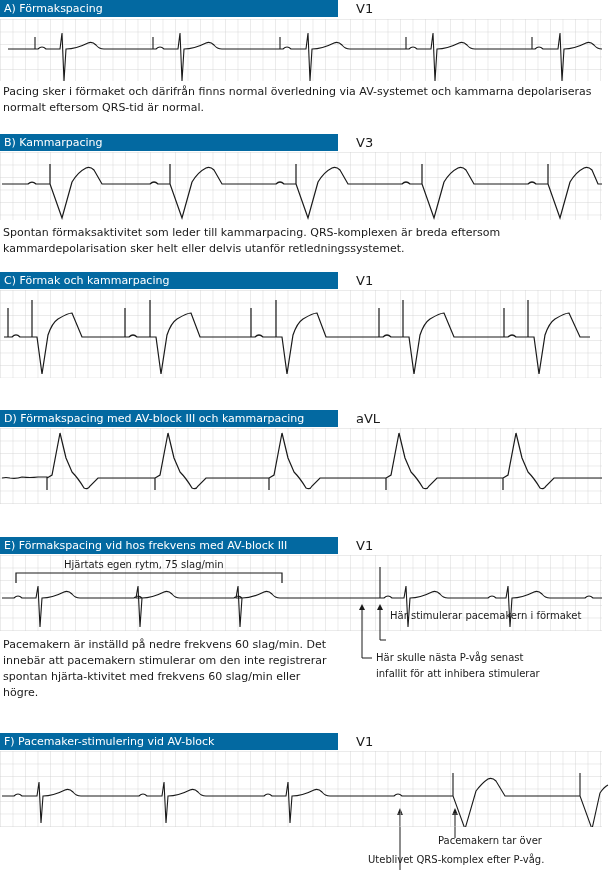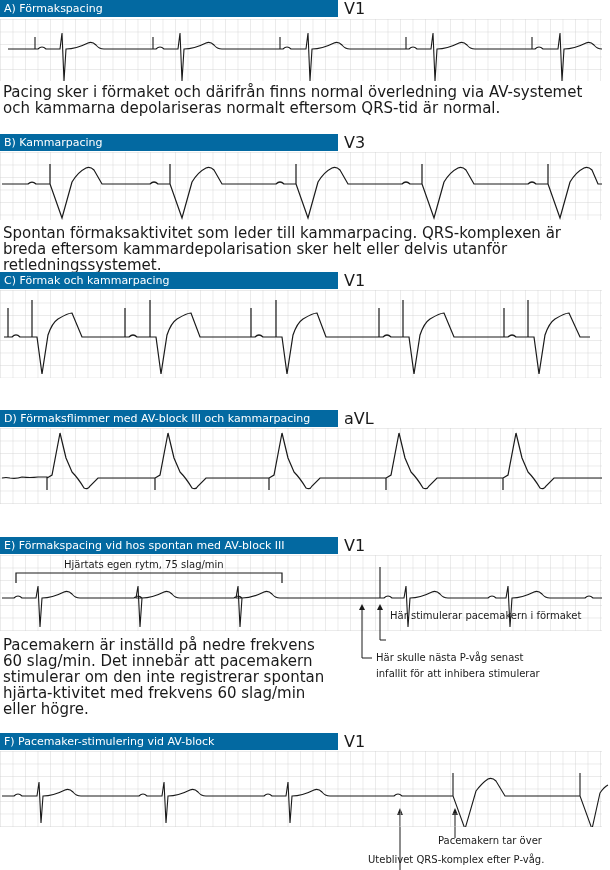--- a/index.html
+++ b/index.html
@@ -1,21 +1,21 @@
 <!DOCTYPE html>
 <html><head>
 <meta charset="utf-8">
 <style>
   html,body{margin:0;padding:0;background:#fff;}
   body{width:610px;height:870px;position:relative;overflow:hidden;font-family:"DejaVu Sans","Liberation Sans",sans-serif;color:#1a1a1a;}
   .title-bar{position:absolute;left:0;width:338px;height:17px;background:#0369a1;color:#fff;font-size:11px;line-height:17px;padding-left:4px;box-sizing:border-box;white-space:nowrap;overflow:hidden;}
-  .lead{position:absolute;left:344px;font-size:16px;line-height:17px;color:#1a1a1a;}
+  .lead{position:absolute;left:356px;font-size:13px;line-height:17px;color:#1a1a1a;}
   .strip{position:absolute;left:0;width:610px;}
   .strip svg{display:block;}
-  .desc{position:absolute;left:3px;width:600px;font-size:15px;line-height:16px;color:#1a1a1a;}
+  .desc{position:absolute;left:3px;width:600px;font-size:11px;line-height:16px;color:#1a1a1a;}
   .note{position:absolute;font-size:10px;line-height:16px;color:#1a1a1a;white-space:nowrap;}
 </style>
 </head>
 <body>
 
 <svg width="0" height="0" style="position:absolute">
   <defs>
     <pattern id="grid" width="12.5" height="12.5" patternUnits="userSpaceOnUse">
       <path d="M12.5 0 L0 0 0 12.5" fill="none" stroke="#cfcfcf" stroke-width="0.8"></path>
     </pattern>
@@ -59,35 +59,35 @@
     <rect x="0" y="0" width="602" height="88" fill="url(#grid)"></rect>
     <path fill="none" stroke="#1a1a1a" stroke-width="1.2" d="
       M4 47 H8 V18 V47 H12 q4 -4 8 0 H32 V10 V47 H37 L42 84 L48 45 q4 -12 10 -16 q10 -6 14 -6 L82 47 H125
       V18 V47 H129 q4 -4 8 0 H150 V10 V47 H156 L161 84 L167 45 q4 -12 10 -16 q10 -6 14 -6 L200 47 H251
       V18 V47 H255 q4 -4 8 0 H276 V10 V47 H282 L287 84 L293 45 q4 -12 10 -16 q10 -6 14 -6 L326 47 H379
       V18 V47 H383 q4 -4 8 0 H403 V10 V47 H409 L414 84 L420 45 q4 -12 10 -16 q10 -6 14 -6 L454 47 H504
       V18 V47 H508 q4 -4 8 0 H528 V10 V47 H534 L539 84 L545 45 q4 -12 10 -16 q10 -6 14 -6 L580 47 H590"></path>
   </svg>
 </div>
 
-<div class="title-bar" style="top:410px">D) Förmaksflimmer med AV-block III och kammarpacing</div>
+<div class="title-bar" style="top:410px">D) Förmakspacing med AV-block III och kammarpacing</div>
 <div class="lead" style="top:410px">aVL</div>
 <div class="strip" style="top:428px;height:76px">
   <svg width="610" height="76">
     <rect x="0" y="0" width="602" height="76" fill="url(#grid)"></rect>
     <path fill="none" stroke="#1a1a1a" stroke-width="1.2" d="
       M2 50 q4 -1 8 0 q6 1 12 -1 q8 1 16 0 H47 V62 V50 L52 47 L60 5 L66 30 L72 44 q6 6 12 16 q4 2 6 -2 L98 50 H155
       V62 V50 L160 47 L168 5 L174 30 L180 44 q6 6 12 16 q4 2 6 -2 L206 50 H269
       V62 V50 L274 47 L282 5 L288 30 L294 44 q6 6 12 16 q4 2 6 -2 L320 50 H386
       V62 V50 L391 47 L399 5 L405 30 L411 44 q6 6 12 16 q4 2 6 -2 L437 50 H503
       V62 V50 L508 47 L516 5 L522 30 L528 44 q6 6 12 16 q4 2 6 -2 L554 50 H602"></path>
   </svg>
 </div>
 
-<div class="title-bar" style="top:537px">E) Förmakspacing vid hos spontan med AV-block III</div>
+<div class="title-bar" style="top:537px">E) Förmakspacing vid hos frekvens med AV-block III</div>
 <div class="lead" style="top:537px">V1</div>
 <div class="strip" style="top:555px;height:76px">
   <svg width="610" height="76">
     <rect x="0" y="0" width="602" height="76" fill="url(#grid)"></rect>
 
     <path fill="none" stroke="#1a1a1a" stroke-width="1.2" d="M16 28 V18 H282 V28"></path>
     <path fill="none" stroke="#1a1a1a" stroke-width="1.1" d="
       M2 43 H14 q4 -4 8 0 H36 L38 31 L40 72 L42 43 q10 0 22 -6 q4 -2 8 2 q3 4 8 4 H134
       q4 -4 8 0 H136 L138 31 L140 72 L142 43 q10 0 22 -6 q4 -2 8 2 q3 4 8 4 H234
       q4 -4 8 0 H236 L238 31 L240 72 L242 43 q10 0 22 -6 q4 -2 8 2 q3 4 8 4 H380

